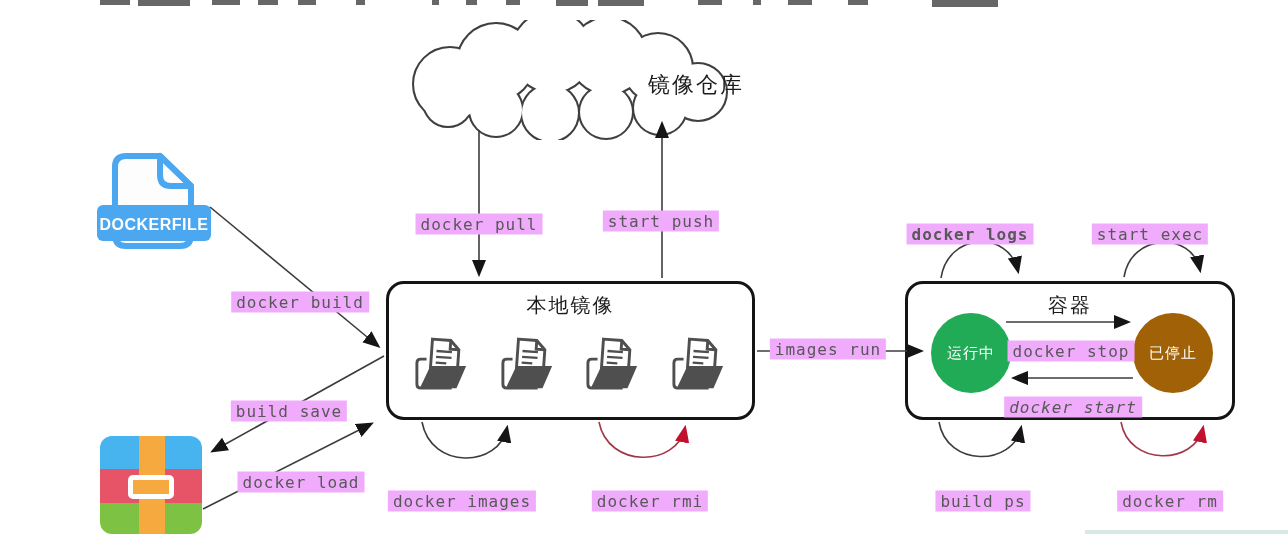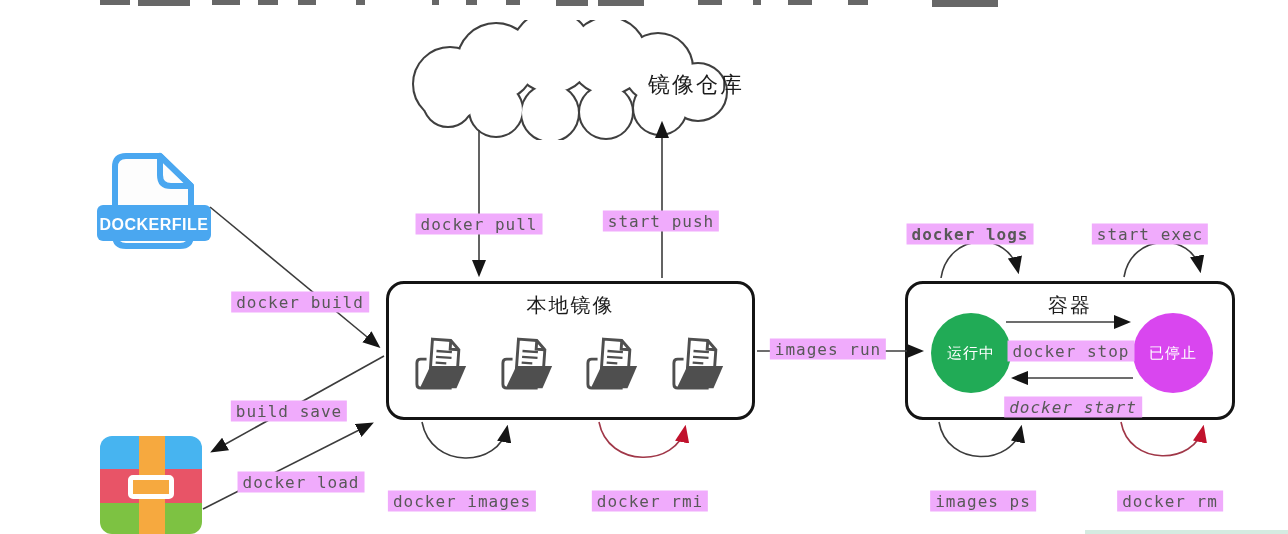--- a/index.html
+++ b/index.html
@@ -24,21 +24,21 @@
     position:absolute;top:8px;left:0;right:0;text-align:center;
     font-size:20px;color:#1b1b1b;letter-spacing:2px;
   }
   
   .state-circle{
     position:absolute;width:80px;height:80px;border-radius:50%;
     display:flex;align-items:center;justify-content:center;
     color:#fff;font-size:15px;letter-spacing:1px;z-index:4;
   }
   #circle-running{left:23px;top:29px;background:#21ab56;}
-  #circle-stopped{left:225px;top:29px;background:#d946ef;}
+  #circle-stopped{left:225px;top:29px;background:#a16207;}
   
   #cloud-wrap{left:392px;top:20px;width:352px;height:120px;z-index:2;}
   #cloud-label{
     position:absolute;left:0;right:0;top:50px;text-align:right;
     font-size:22px;color:#1b1b1b;letter-spacing:2px;z-index:3;
   }
   
   #dockerfile-wrap{left:96px;top:150px;width:116px;height:104px;z-index:3;}
   
   #archive-icon{
@@ -215,20 +215,20 @@
   <div class="cmd" style="left:479px;top:209px;">docker pull</div>
   <div class="cmd" style="left:661px;top:206px;">start push</div>
   <div class="cmd" style="left:300px;top:287px;">docker build</div>
   <div class="cmd" style="left:289px;top:396px;">build save</div>
   <div class="cmd" style="left:301px;top:467px;">docker load</div>
   <div class="cmd" style="left:828px;top:334px;">images run</div>
   <div class="cmd" style="left:1071px;top:336px;z-index:7;text-align:right;">docker stop</div>
   <div class="cmd" style="left:1073px;top:392px;z-index:7;font-style:italic;">docker start</div>
   <div class="cmd" style="left:970px;top:219px;font-weight:bold;">docker logs</div>
   <div class="cmd" style="left:1150px;top:219px;">start exec</div>
-  <div class="cmd" style="left:983px;top:486px;">images ps</div>
+  <div class="cmd" style="left:983px;top:486px;">build ps</div>
   <div class="cmd" style="left:1170px;top:486px;">docker rm</div>
   <div class="cmd" style="left:462px;top:486px;">docker images</div>
   <div class="cmd" style="left:650px;top:486px;">docker rmi</div>
 
   <div class="abs" id="bottom-edge-strip"></div>
 
 </div>
 
 </body></html>

